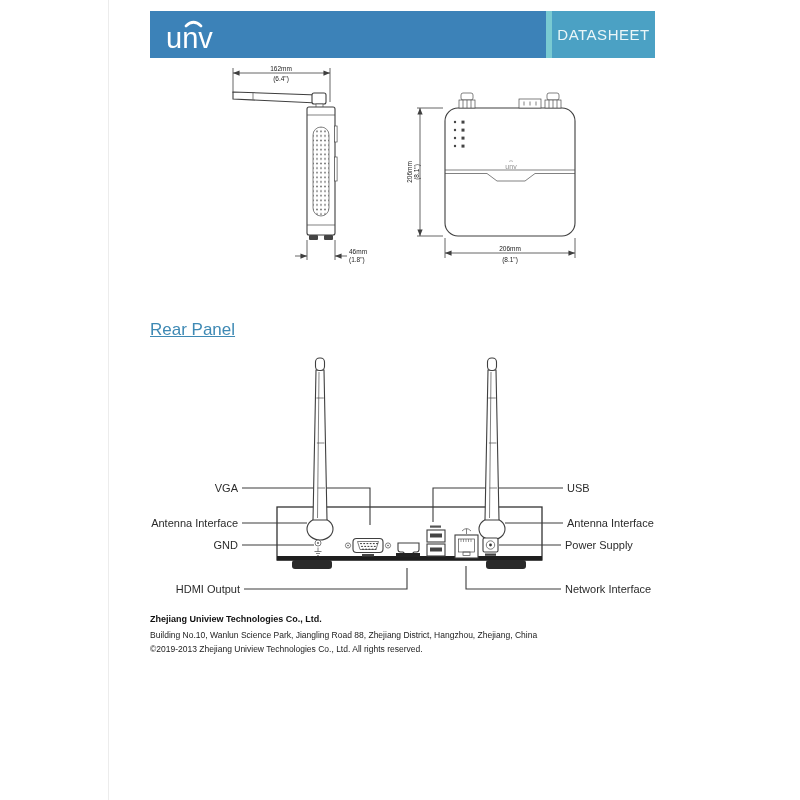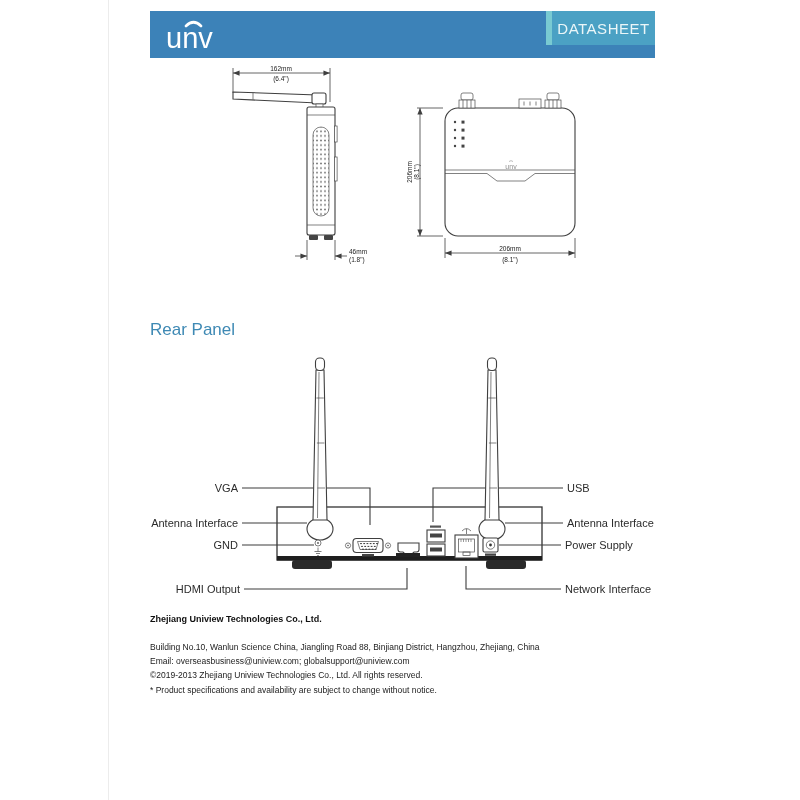--- a/index.html
+++ b/index.html
@@ -4,43 +4,43 @@
 <style>
   html,body{margin:0;padding:0;background:#fff;}
   #page{position:relative;width:800px;height:800px;background:#ffffff;overflow:hidden;
         font-family:"Liberation Sans",sans-serif;color:#222;padding-left:12px;}
   .photo-seam{position:absolute;left:108px;top:0;width:1px;height:800px;background:#ececec;}
 
   
   .header-bar{position:absolute;left:150px;top:11px;width:505px;height:47px;
               background:#3c82b8;display:flex;align-items:center;}
   .logo-wrap{position:absolute;left:14px;top:6px;}
-  .ds-badge{position:absolute;right:0;top:0;width:109px;height:34px;background:#4ba1c4;
+  .ds-badge{position:absolute;right:0;top:0;width:109px;height:47px;background:#4ba1c4;
             border-left:6px solid #79cad2;box-sizing:border-box;
             display:flex;align-items:center;justify-content:center;text-align:right;}
   .ds-badge span{color:#eaf6f8;font-size:15px;letter-spacing:.5px;}
 
   
-  .rear-title{position:absolute;left:150px;top:320px;font-size:17px;color:#3e89b4;}
+  .rear-title{position:absolute;left:150px;top:320px;font-size:17px;color:#3e89b4;text-decoration:underline;}
 
   
   svg{position:absolute;}
   #side-view{left:215px;top:60px;}
   #top-view{left:405px;top:70px;}
   #rear-view{left:140px;top:348px;}
   .dwg{stroke:#3f3f3f;fill:none;stroke-width:1.1;}
   .dwg-thin{stroke:#4a4a4a;fill:none;stroke-width:.7;}
   .dim{stroke:#3f3f3f;fill:none;stroke-width:.8;}
   .dimtxt{font-family:"Liberation Sans",sans-serif;font-size:6.5px;fill:#222;}
   .lbltxt{font-family:"Liberation Sans",sans-serif;font-size:11px;fill:#2b2b2b;}
   .fillw{fill:#fff;}
 
   
   .footer{position:absolute;left:150px;top:614px;width:520px;}
-  .footer .co{font-weight:bold;font-size:9px;margin-bottom:16px;color:#111;}
+  .footer .co{font-weight:bold;font-size:9px;margin-bottom:4px;color:#111;}
   .footer div.ln{font-size:8.5px;line-height:14.2px;color:#222;}
 </style>
 </head>
 <body>
 
 <div id="page">
   <div class="photo-seam"></div>
 
   <div class="header-bar">
     <div class="logo-wrap">
@@ -243,18 +243,16 @@
       <text class="lbltxt" x="100" y="244.5" text-anchor="end">HDMI Output</text>
       <text class="lbltxt" x="427" y="143.5">USB</text>
       <text class="lbltxt" x="427" y="178.5">Antenna Interface</text>
       <text class="lbltxt" x="425" y="200.5">Power Supply</text>
       <text class="lbltxt" x="425" y="244.5">Network Interface</text>
     </g>
   </svg>
 
   <div class="footer">
     <div class="co">Zhejiang Uniview Technologies Co., Ltd.</div>
-    <div class="ln">Building No.10, Wanlun Science China, Jiangling Road 88, Binjiang District, Hangzhou, Zhejiang, China</div>
-    <div class="ln">Email: overseasbusiness@uniview.com; globalsupport@uniview.com</div>
+    <div class="ln">Building No.10, Wanlun Science Park, Jiangling Road 88, Zhejiang District, Hangzhou, Zhejiang, China</div>
     <div class="ln">©2019-2013 Zhejiang Uniview Technologies Co., Ltd. All rights reserved.</div>
-    <div class="ln">*  Product specifications and availability are subject to change without notice.</div>
   </div>
 </div>
 
 </body></html>

